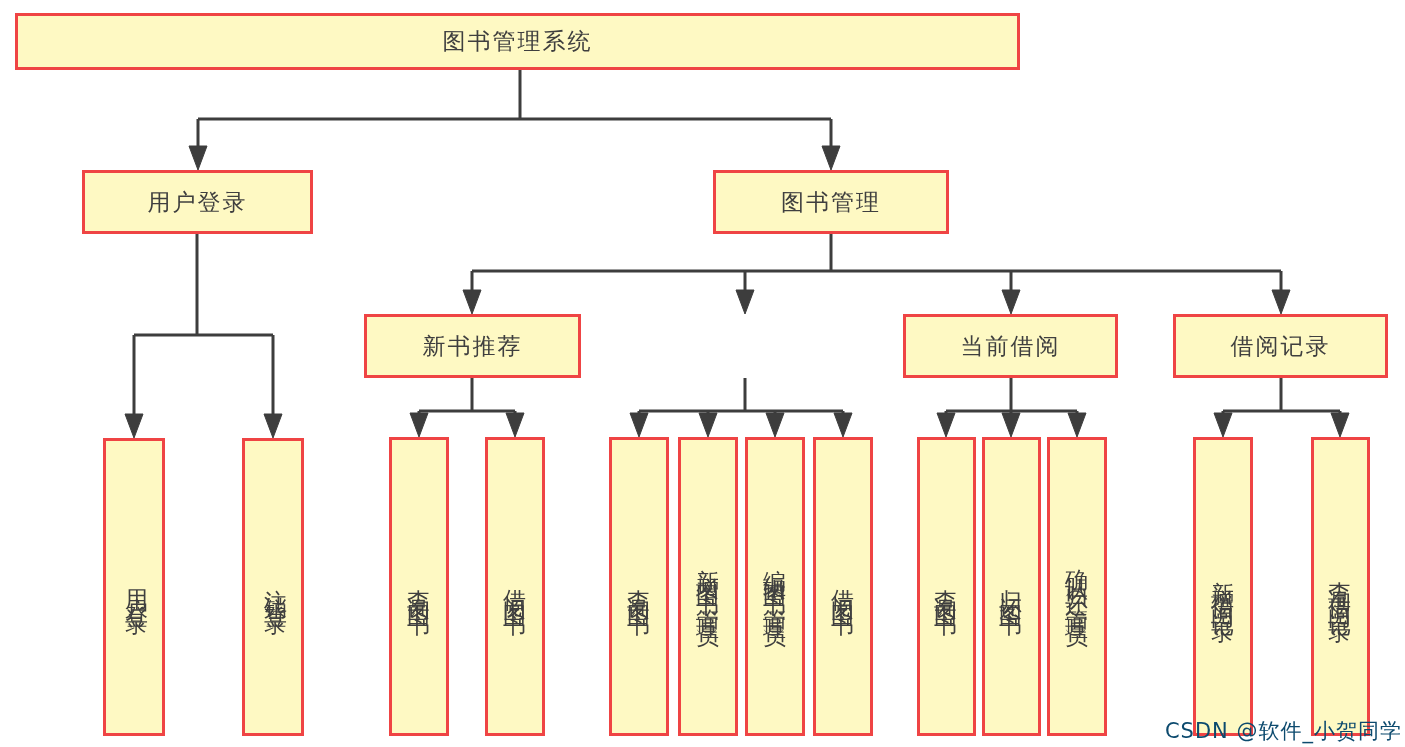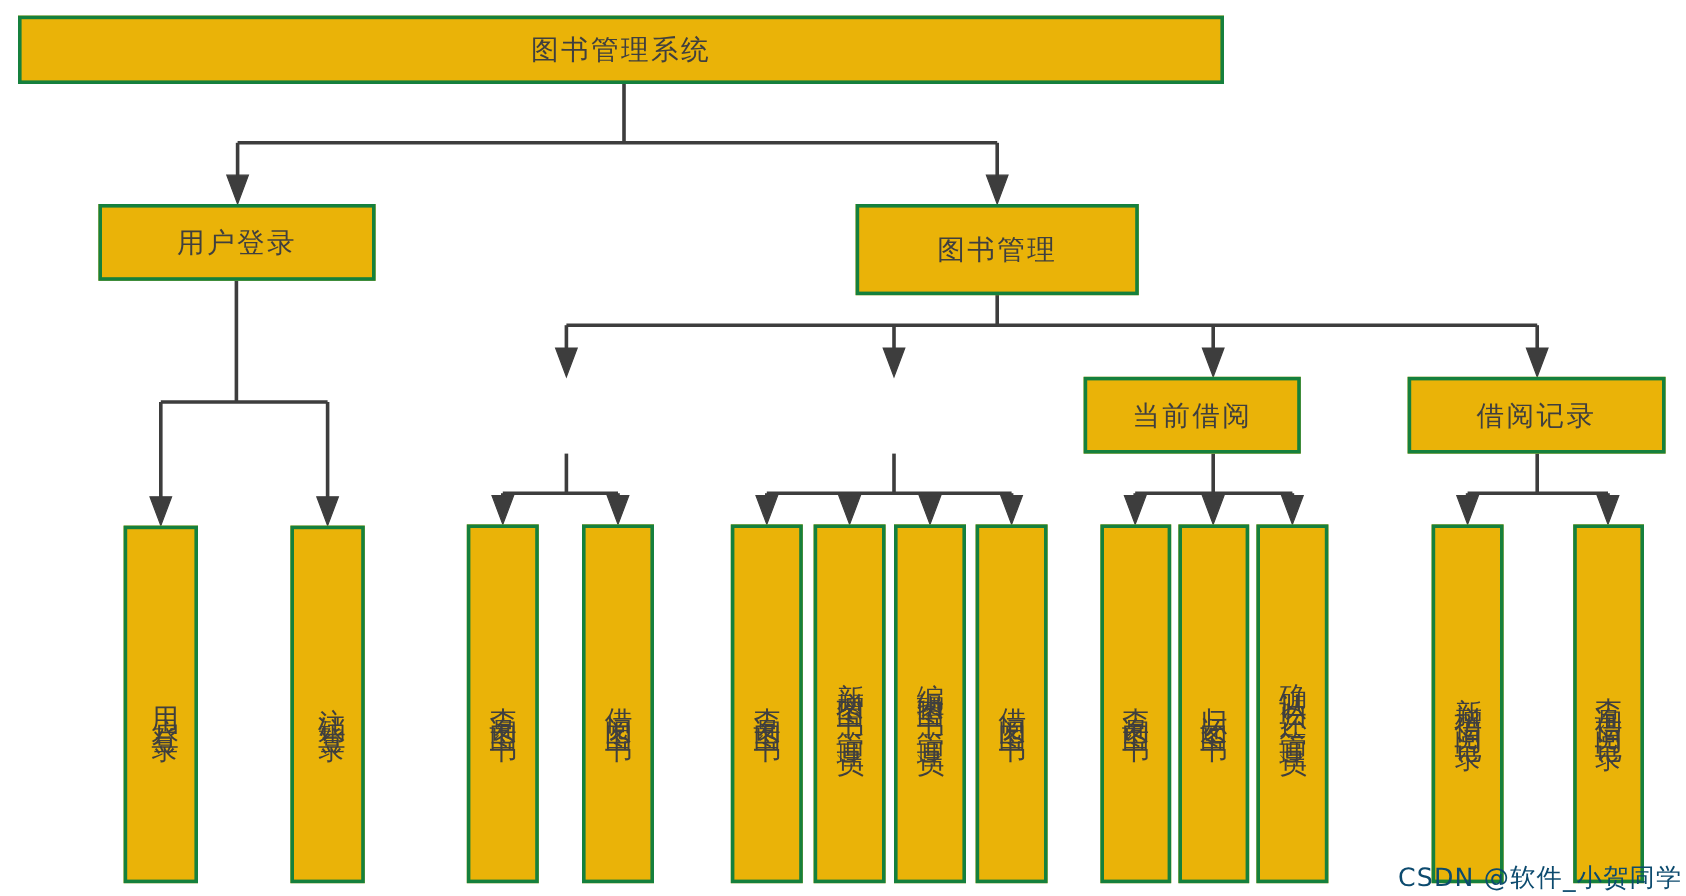--- a/index.html
+++ b/index.html
@@ -4,36 +4,36 @@
 <style>
   html,body{margin:0;padding:0;}
   body{
     width:1405px;height:747px;position:relative;overflow:hidden;
     background:#ffffff;
     font-family:"DejaVu Sans","Liberation Sans",sans-serif;
   }
   .stage{position:absolute;left:0;top:0;width:1405px;height:747px;}
   svg.connectors{position:absolute;left:0;top:0;z-index:1;}
   .node{
-    position:absolute;z-index:2;background:#eab308;
-    border:3px solid #15803d;color:#3f3f3f;
+    position:absolute;z-index:2;background:#fef9c3;
+    border:3px solid #ef4444;color:#3f3f3f;
     box-sizing:border-box;font-size:23px;
   }
   .h{display:flex;align-items:center;justify-content:center;letter-spacing:2px;}
   .v{
     writing-mode:vertical-rl;text-orientation:mixed;
     text-align:center;letter-spacing:8px;line-height:54px;
   }
   
   #n-root   {left:15px;  top:13px;  width:1005px;height:57px;}
   #n-login  {left:82px;  top:170px; width:231px; height:64px;}
-  #n-mgmt   {left:713px; top:170px; width:236px; height:76px;}
+  #n-mgmt   {left:713px; top:170px; width:236px; height:64px;}
   #n-newbook{left:364px; top:314px; width:217px; height:64px;}
   #n-borrow {left:637px; top:314px; width:216px; height:64px;}
-  #n-current{left:903px; top:314px; width:181px; height:64px;}
+  #n-current{left:903px; top:314px; width:215px; height:64px;}
   #n-records{left:1173px;top:314px; width:215px; height:64px;}
   #l-login      {left:103px; top:438px;width:62px;height:298px;line-height:50px;}
   #l-logout     {left:242px; top:438px;width:62px;height:298px;line-height:50px;}
   #l-nb-query   {left:389px; top:437px;width:60px;height:299px;}
   #l-nb-borrow  {left:485px; top:437px;width:60px;height:299px;}
   #l-bw-query   {left:609px; top:437px;width:60px;height:299px;}
   #l-bw-add     {left:678px; top:437px;width:60px;height:299px;}
   #l-bw-edit    {left:745px; top:437px;width:60px;height:299px;}
   #l-bw-borrow  {left:813px; top:437px;width:60px;height:299px;}
   #l-cur-query  {left:917px; top:437px;width:59px;height:299px;}
@@ -112,20 +112,21 @@
         <line x1="1340" y1="411" x2="1340" y2="417"></line>
         <polygon points="1331,413 1349,413 1340,437" stroke-width="1"></polygon>
       </g>
   </svg>
 
   <div class="node h" id="n-root">图书管理系统</div>
 
   <div class="node h" id="n-login">用户登录</div>
   <div class="node h" id="n-mgmt">图书管理</div>
 
+  <div class="node h" id="n-newbook">新书推荐</div>
   <div class="node h" id="n-current">当前借阅</div>
   <div class="node h" id="n-records">借阅记录</div>
 
   <div class="node v" id="l-login">用户登录</div>
   <div class="node v" id="l-logout">注销登录</div>
 
   <div class="node v" id="l-nb-query">查询图书</div>
   <div class="node v" id="l-nb-borrow">借阅图书</div>
 
   <div class="node v" id="l-bw-query">查询图书</div>

